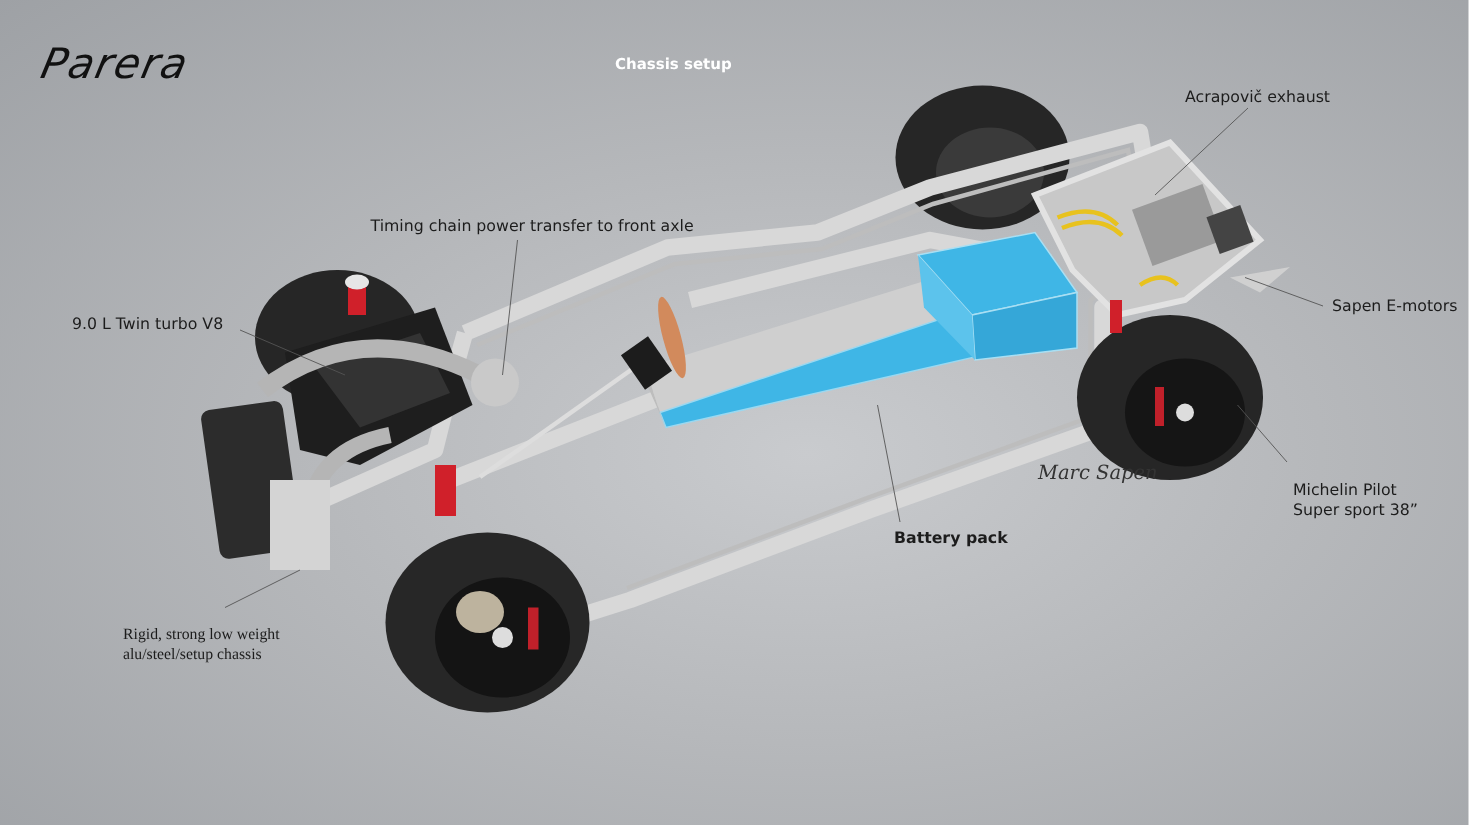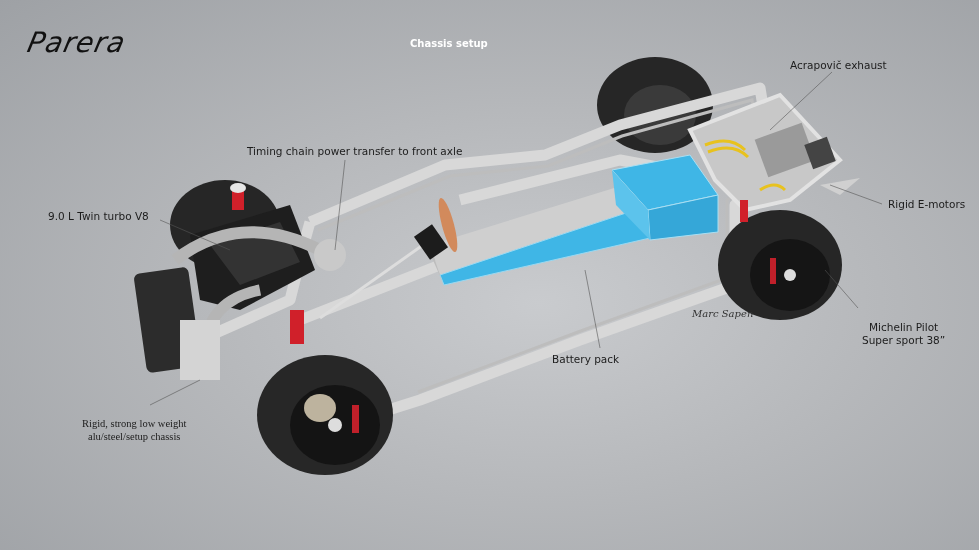--- a/index.html
+++ b/index.html
@@ -1,24 +1,24 @@
 <!DOCTYPE html>
 <html><head>
 <meta charset="utf-8">
 <style>
   html,body{margin:0;padding:0;}
   body{width:979px;height:550px;overflow:hidden;font-family:"DejaVu Sans",sans-serif;}
   .stage{position:relative;width:979px;height:550px;
     background:radial-gradient(ellipse at 55% 55%, #c9cbce 0%, #b6b8bb 45%, #9ea1a5 100%);overflow:hidden;}
   .logo{position:absolute;left:28px;top:26px;font-family:"DejaVu Sans",sans-serif;font-style:italic;font-size:28px;letter-spacing:1px;color:#111;font-weight:300;transform:skewX(-12deg);}
   .title{position:absolute;left:410px;top:38px;font-size:10px;color:#fff;font-weight:bold;}
-  .label{position:absolute;font-size:10.5px;color:#1c1c1c;line-height:13px;white-space:nowrap;text-align:center;}
+  .label{position:absolute;font-size:10.5px;color:#1c1c1c;line-height:13px;white-space:nowrap;}
   .label .line{display:block;}
   svg.art{position:absolute;left:0;top:0;}
-  .sig{position:absolute;left:692px;top:308px;font-family:"DejaVu Serif",serif;font-style:italic;font-size:10px;color:#333;}
+  .sig{position:absolute;left:692px;top:308px;font-family:"DejaVu Serif",serif;font-style:italic;font-size:13px;color:#333;}
 </style>
 </head>
 <body>
 
 <div class="stage">
 
   <svg class="art" width="979" height="550" viewBox="0 0 979 550">
 
     <g>
       <ellipse cx="655" cy="105" rx="58" ry="48" fill="#262626"></ellipse>
@@ -107,28 +107,28 @@
   <div class="label" style="left:247px;top:133px;margin-top:12px;">
     <span class="line">Timing chain power transfer to front axle</span>
   </div>
   <div class="label" style="left:48px;top:210px;">
     <span class="line">9.0 L Twin turbo V8</span>
   </div>
   <div class="label" style="left:82px;top:417px;font-family:Liberation Serif, serif;">
     <span class="line">Rigid, strong low weight</span>
     <span class="line">alu/steel/setup chassis</span>
   </div>
-  <div class="label" style="left:552px;top:353px;">
+  <div class="label" style="left:596px;top:353px;font-weight:bold;">
     <span class="line">Battery pack</span>
   </div>
   <div class="label" style="left:790px;top:59px;">
     <span class="line">Acrapovič exhaust</span>
   </div>
   <div class="label" style="left:888px;top:198px;">
-    <span class="line">Rigid E-motors</span>
+    <span class="line">Sapen E-motors</span>
   </div>
   <div class="label" style="left:862px;top:305px;margin-top:16px;">
     <span class="line">Michelin Pilot</span>
     <span class="line">Super sport 38”</span>
   </div>
 
   <div class="sig">Marc Sapen</div>
 </div>
 
 </body></html>

